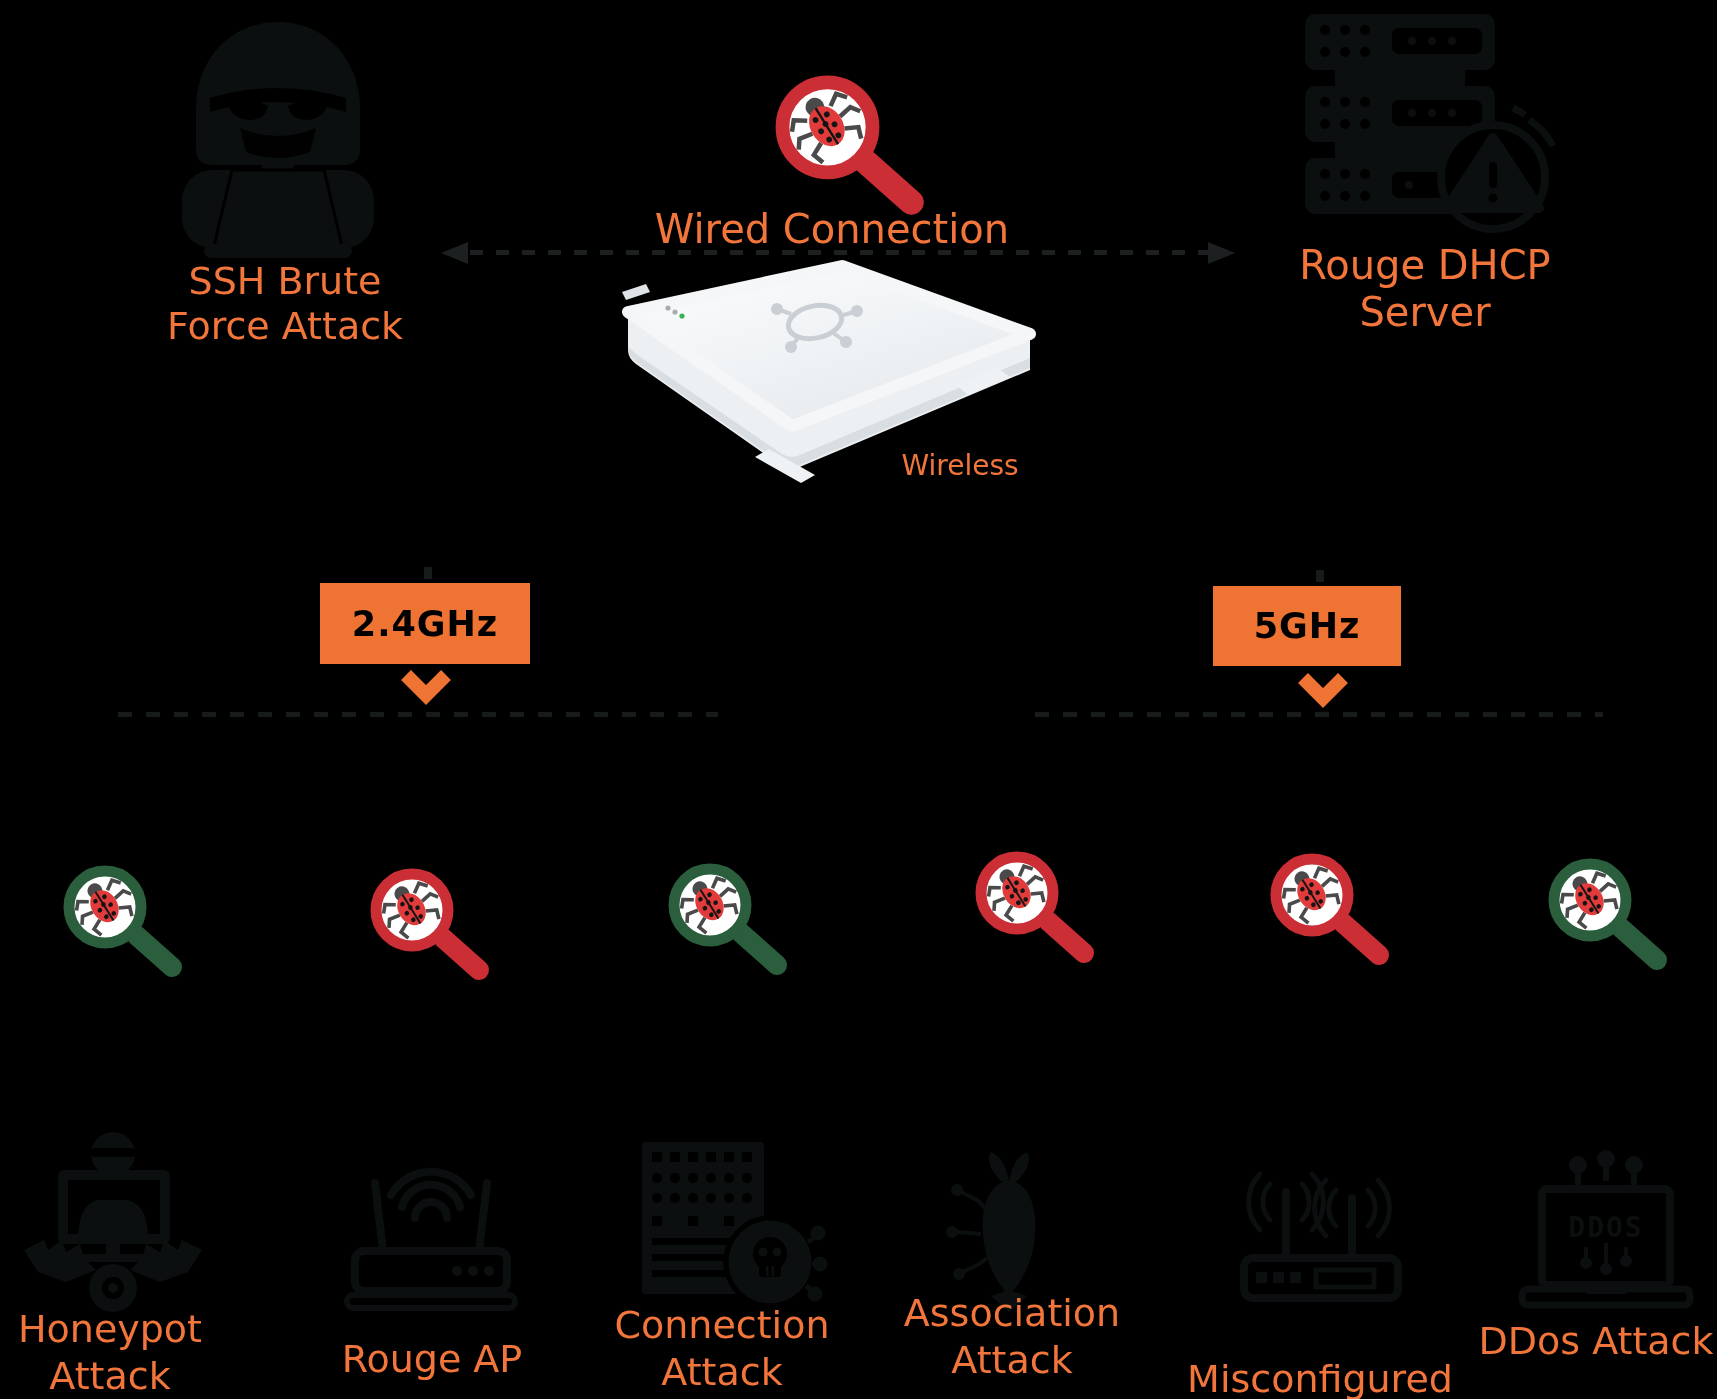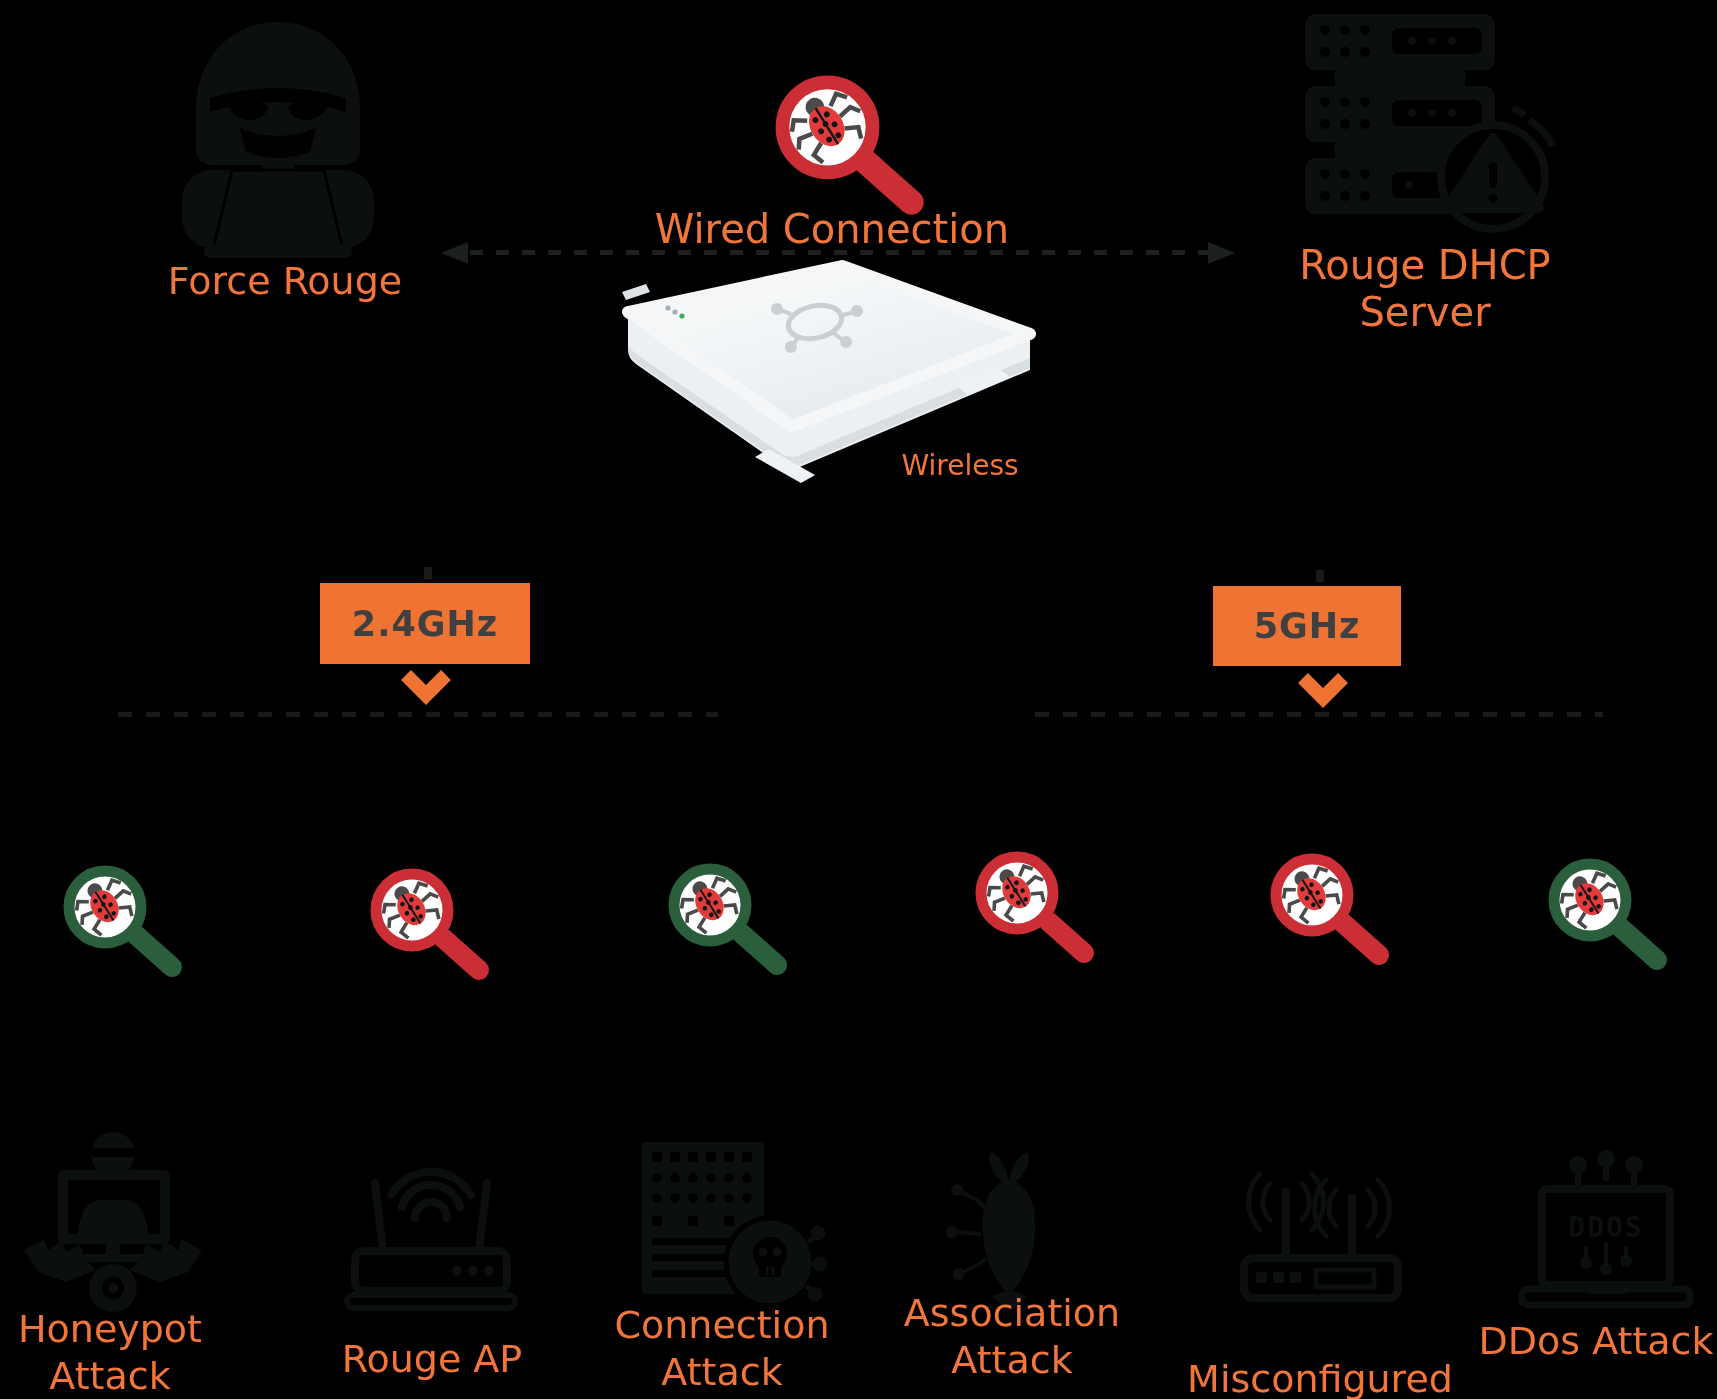--- a/index.html
+++ b/index.html
@@ -7,21 +7,21 @@
     --bug:#E23B3B;
   }
   html,body{margin:0;padding:0;background:#000;}
   .stage{position:relative;width:1717px;height:1399px;background:#000;overflow:hidden;
          font-family:"DejaVu Sans",sans-serif;}
   .lbl{position:absolute;color:var(--orange);font-size:38px;line-height:47px;
        text-align:center;white-space:nowrap;}
   .lbl40{font-size:40px;}
   .lbl43{font-size:28px;}
   .band{position:absolute;background:var(--box);display:flex;align-items:center;justify-content:center;}
-  .band span{color:#404040;font-size:35px;font-weight:bold;letter-spacing:1px;}
+  .band span{color:#000000;font-size:35px;font-weight:bold;letter-spacing:1px;}
   .hdash{position:absolute;height:5px;
     background-image:repeating-linear-gradient(90deg,var(--dash2) 0 14px,transparent 14px 28px);}
   .topdash{background-image:repeating-linear-gradient(90deg,var(--dash) 0 13px,transparent 13px 26px);}
   .arrowL{position:absolute;width:0;height:0;border-top:11px solid transparent;
     border-bottom:11px solid transparent;border-right:27px solid var(--dash);}
   .arrowR{position:absolute;width:0;height:0;border-top:11px solid transparent;
     border-bottom:11px solid transparent;border-left:27px solid var(--dash);}
   .tick{position:absolute;width:8px;height:12px;background:var(--dash2);}
   svg{position:absolute;overflow:visible;}
 </style>
@@ -68,21 +68,22 @@
       <rect x="12" y="150" width="192" height="78" rx="30"></rect>
       <path d="M62,150 L154,150 L172,226 L44,226 Z" stroke="#000" stroke-width="3"></path>
       <rect x="34" y="224" width="148" height="14" rx="7"></rect>
     </g>
     <path d="M40,78 Q107,58 176,78 L176,92 Q107,72 40,92 Z" fill="#000"></path>
     <path d="M58,84 Q80,76 98,86 Q96,100 78,100 Q62,98 58,84 Z M158,84 Q136,76 118,86 Q120,100 138,100 Q154,98 158,84 Z" fill="#000"></path>
     <path d="M70,108 Q107,124 146,108 L140,132 Q107,144 76,132 Z" fill="#000" opacity="0.9"></path>
   </svg>
 
   <div class="lbl" style="left:110px;top:259px;width:350px;line-height:45px">
-    <div>Force Rouge</div>
+    <div>SSH Brute</div>
+    <div>Force Attack</div>
   </div>
 
   <svg style="left: 760px; top: 66px; --ring: #CB2F35;" width="175" height="150" viewBox="0 0 140 120">
     <use href="#bug-mag"></use>
   </svg>
 
   <div class="lbl lbl40" style="left:632px;top:206px;width:400px">Wired Connection</div>
 
   <div class="arrowL" style="left:441px;top:242px"></div>
   <div class="hdash topdash" style="left:470px;top:250px;width:738px"></div>

